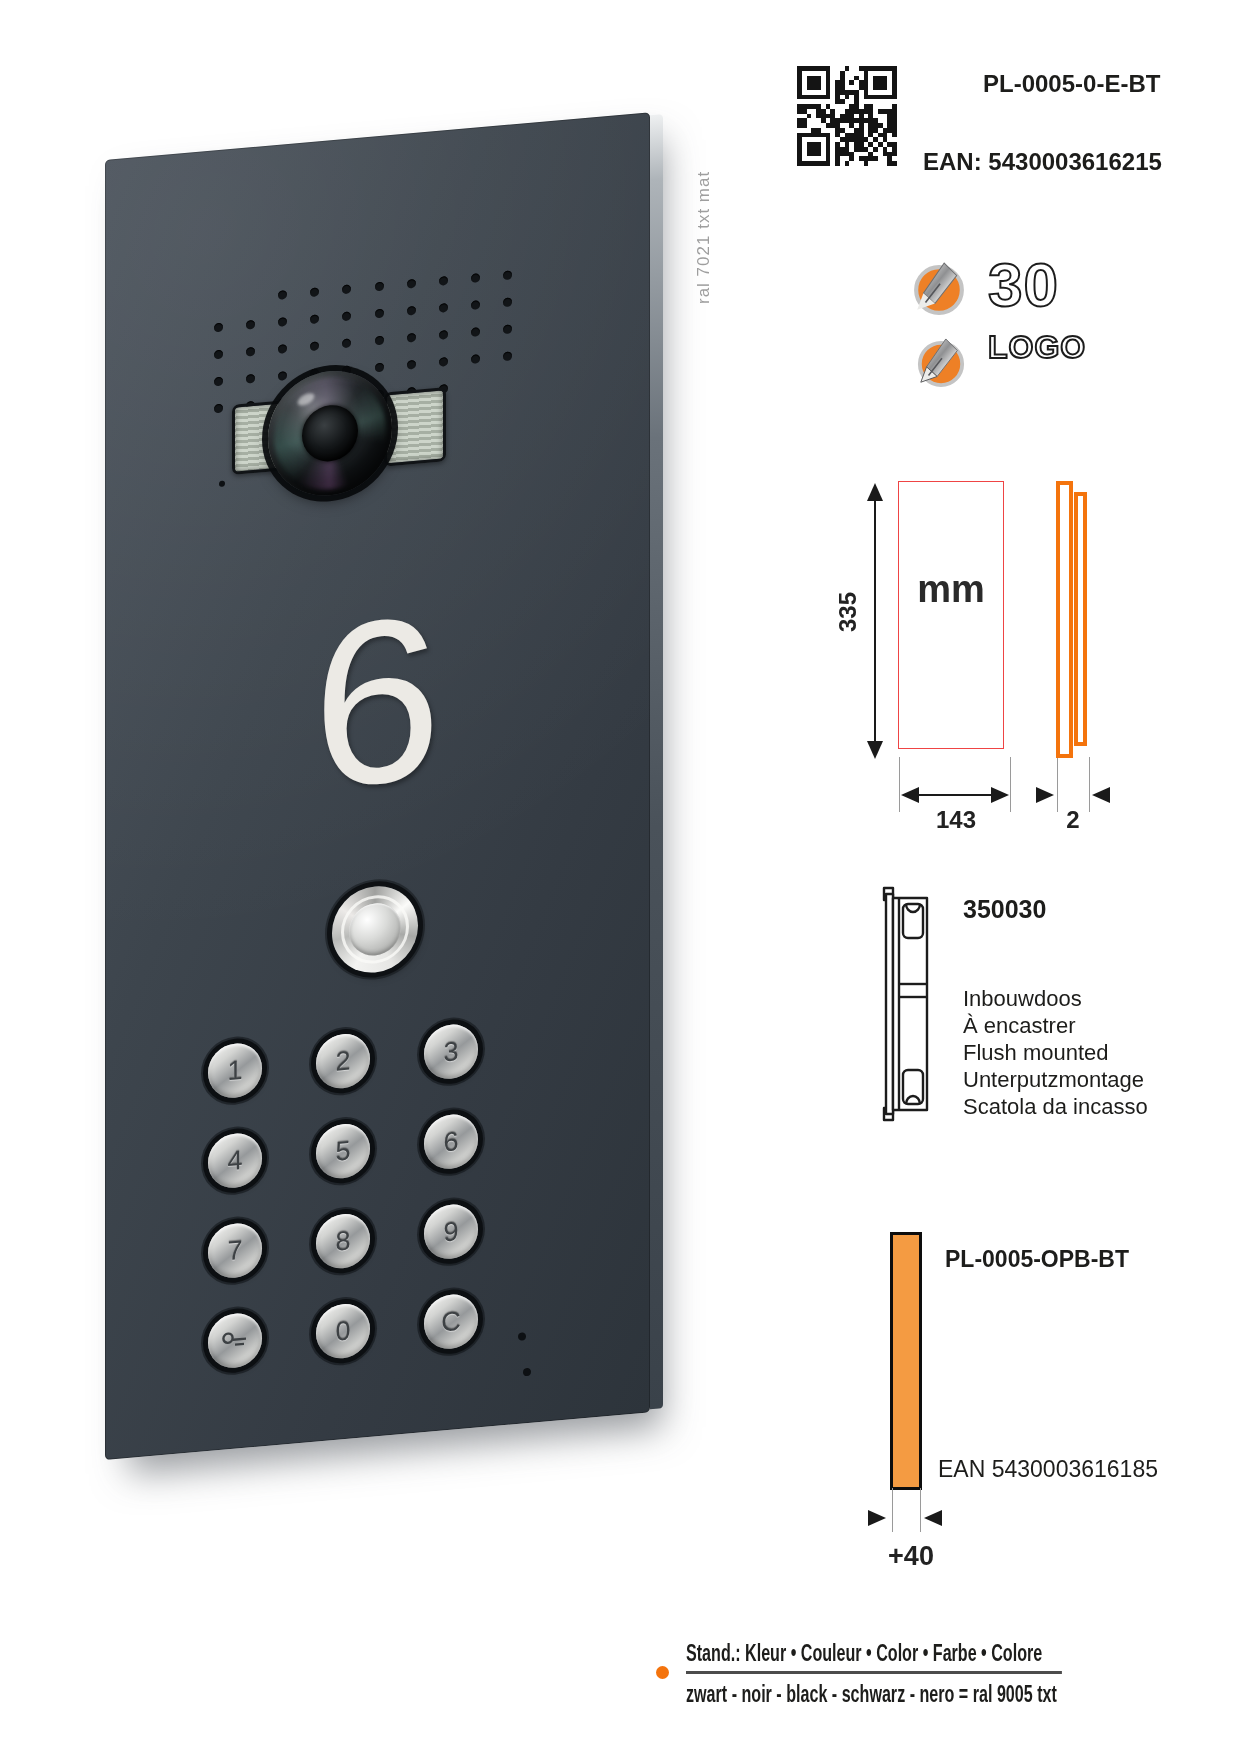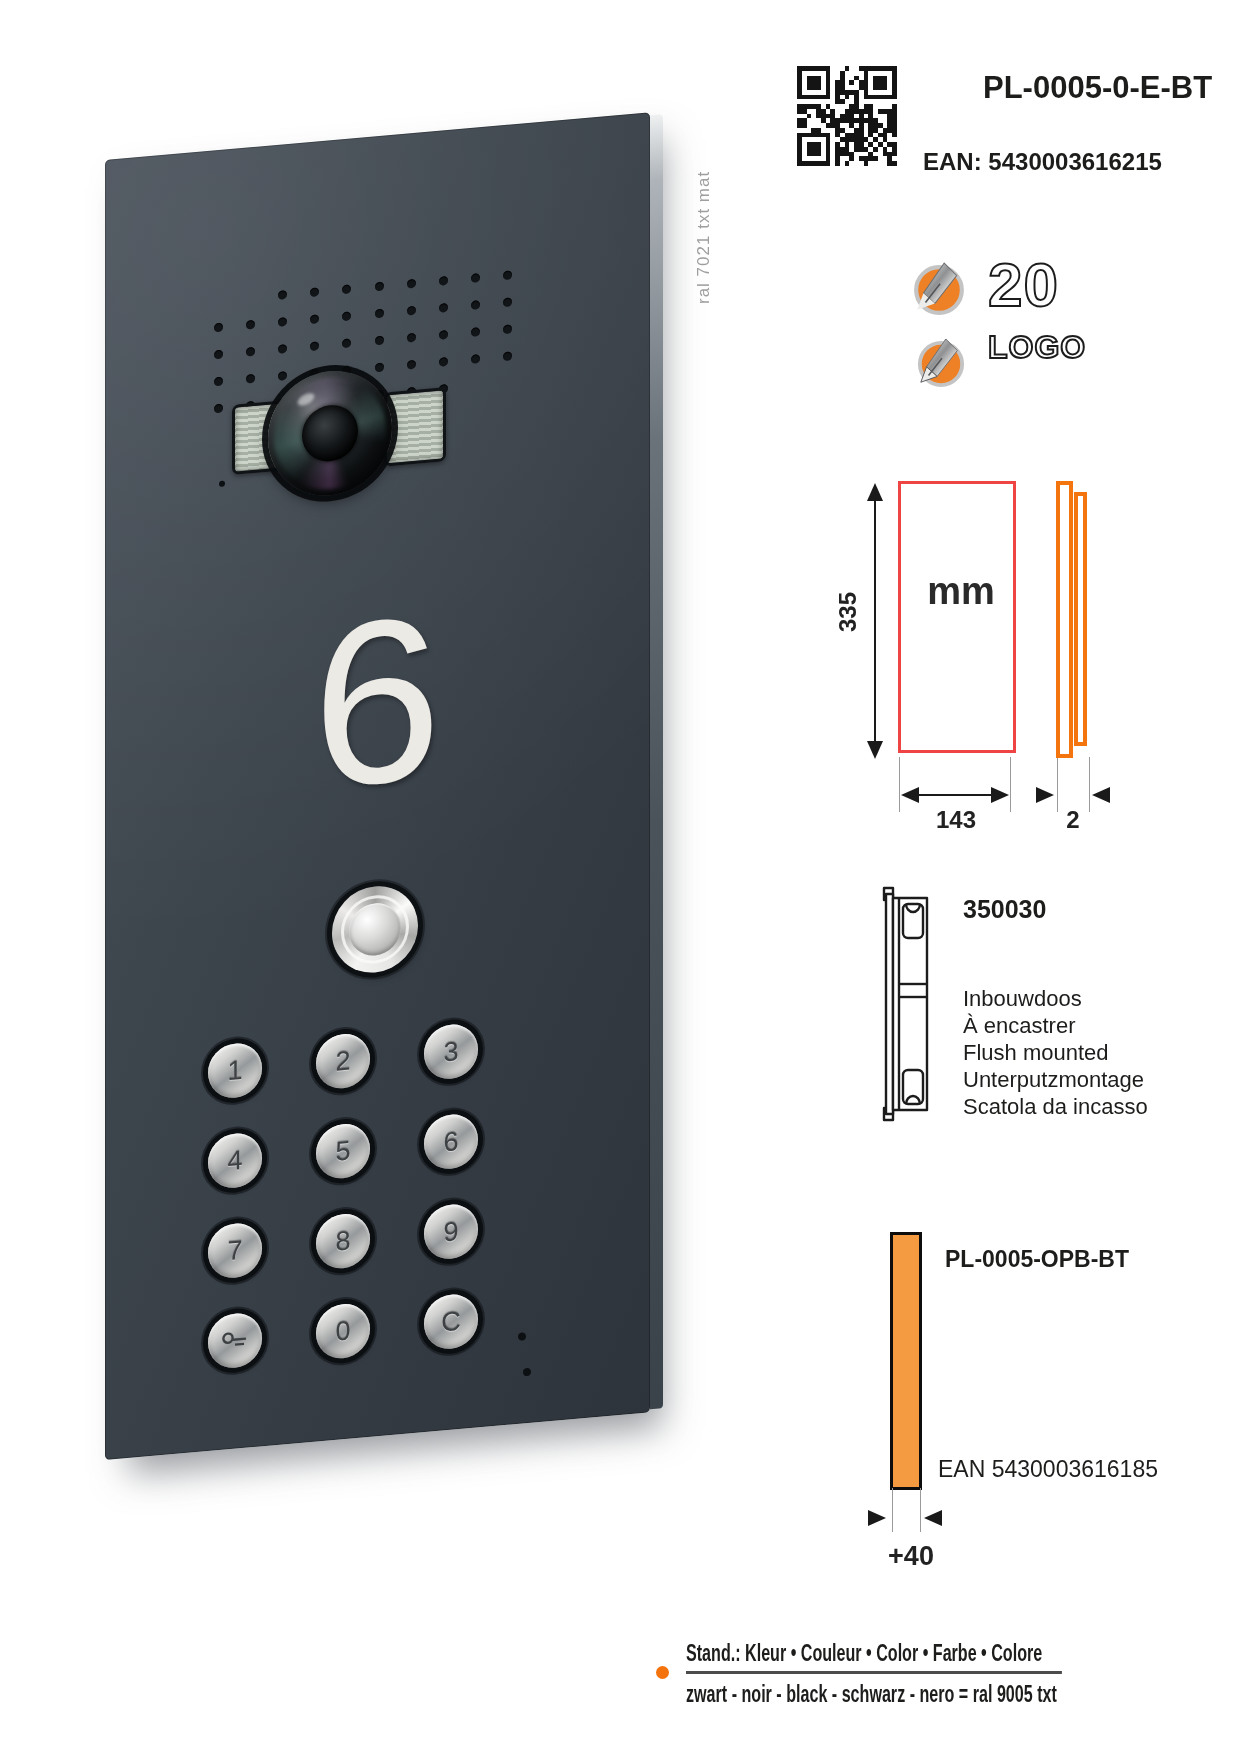--- a/index.html
+++ b/index.html
@@ -55,40 +55,40 @@
          color:#3d4144;font-size:27px;
          text-shadow:0 1px 1px rgba(255,255,255,.5), 0 -1px 1px rgba(0,0,0,.35);}
   #finish-note{position:absolute;left:694px;top:134px;height:170px;
          writing-mode:vertical-rl;transform:rotate(180deg);
          font-size:17px;letter-spacing:1px;color:#9e9e9e;}
 
   
   #qr{position:absolute;left:797px;top:66px;width:100px;height:100px;background:#fff;
       display:grid;grid-template-columns:repeat(21,1fr);grid-template-rows:repeat(21,1fr);}
   .qm{width:100%;height:100%;} .qm.on{background:#141414;}
-  #product-code{position:absolute;left:983px;top:70px;font-size:31px;font-weight:bold;white-space:nowrap;}
+  #product-code{position:absolute;left:983px;top:70px;font-size:24px;font-weight:bold;white-space:nowrap;}
   #product-ean{position:absolute;left:923px;top:148px;font-size:24px;font-weight:bold;white-space:nowrap;}
 
   
   .pencil{position:absolute;}
   .outline-txt{color:#ffffff;-webkit-text-stroke:2px #1c1c1c;font-weight:bold;letter-spacing:1px;}
   #engrave-count{position:absolute;left:988px;top:254px;font-size:62px;line-height:1;}
   #engrave-logo{position:absolute;left:988px;top:331px;font-size:32px;line-height:1;}
 
   
   .vline{position:absolute;width:2px;background:#1a1a1a;}
   .hline{position:absolute;height:2px;background:#1a1a1a;}
   .extline{position:absolute;width:1px;background:#9a9a9a;}
   .tri{position:absolute;width:0;height:0;}
   .tri.up{border-left:8px solid transparent;border-right:8px solid transparent;border-bottom:18px solid #1a1a1a;}
   .tri.down{border-left:8px solid transparent;border-right:8px solid transparent;border-top:18px solid #1a1a1a;}
   .tri.left{border-top:8px solid transparent;border-bottom:8px solid transparent;border-right:18px solid #1a1a1a;}
   .tri.right{border-top:8px solid transparent;border-bottom:8px solid transparent;border-left:18px solid #1a1a1a;}
   #front-rect{position:absolute;left:898px;top:481px;width:104px;height:266px;background:#fff;
-      border:3px solid #ef4444;text-align:center;padding-left:8px;}
+      border:1px solid #ef4444;text-align:center;}
   #front-rect .mm{margin-top:86px;font-size:38px;font-weight:bold;color:#2a2a2a;}
   #side-a{position:absolute;left:1056px;top:481px;width:9px;height:269px;border:4px solid #f4740d;background:#fff;z-index:2;}
   #side-b{position:absolute;left:1074px;top:492px;width:5px;height:246px;border:4px solid #f4740d;background:#fff;z-index:1;}
   .dim-label{position:absolute;font-size:24px;font-weight:bold;color:#222;text-align:center;}
   #dim-335{left:810px;top:601px;width:70px;height:22px;transform:rotate(-90deg);}
 
   
   #flush-code{position:absolute;left:963px;top:895px;font-size:25px;font-weight:bold;}
   #flush-desc{position:absolute;left:963px;top:985px;font-size:22px;line-height:27px;}
   
@@ -657,21 +657,21 @@
           <stop offset="1" stop-color="#9a9b9d"></stop>
       </linearGradient>
     </defs>
     <circle cx="26" cy="27" r="22" fill="#ee8026" stroke="#c4c4c4" stroke-width="4"></circle>
     <polygon points="31,1 43,13 22,40 11,30" fill="url(#steelgrad)" stroke="#6e6f71" stroke-width="1"></polygon>
     <polygon points="11,30 22,40 5,46" fill="#ececea" stroke="#55565
 
 8" stroke-width="1"></polygon>
     <line x1="13" y1="39" x2="27" y2="21" stroke="#55565a" stroke-width="1.6"></line>
   </svg>
-  <div id="engrave-count" class="outline-txt">20</div>
+  <div id="engrave-count" class="outline-txt">30</div>
 
   <svg class="pencil" style="left:916px;top:338px;" width="50" height="50" viewBox="0 0 52 52">
     <circle cx="26" cy="27" r="22" fill="#ee8026" stroke="#c4c4c4" stroke-width="4"></circle>
     <polygon points="31,1 43,13 22,40 11,30" fill="url(#steelgrad)" stroke="#6e6f71" stroke-width="1"></polygon>
     <polygon points="11,30 22,40 5,46" fill="#ececea" stroke="#555658" stroke-width="1"></polygon>
     <line x1="13" y1="39" x2="27" y2="21" stroke="#55565a" stroke-width="1.6"></line>
   </svg>
   <div id="engrave-logo" class="outline-txt">LOGO</div>
 
   <div>

